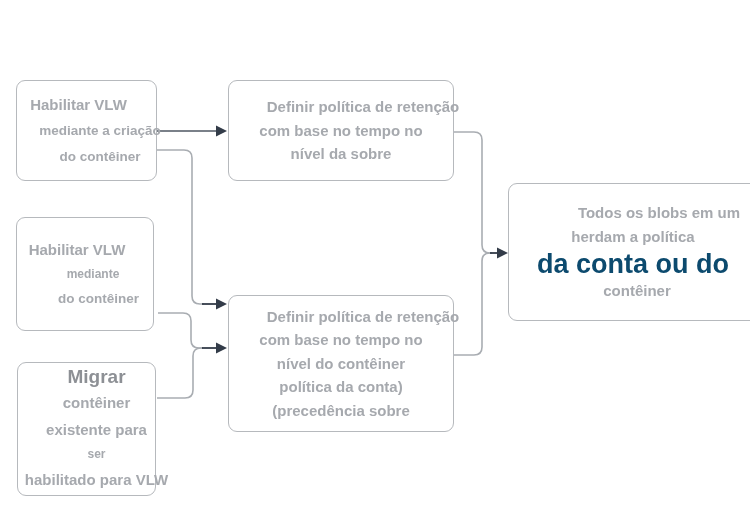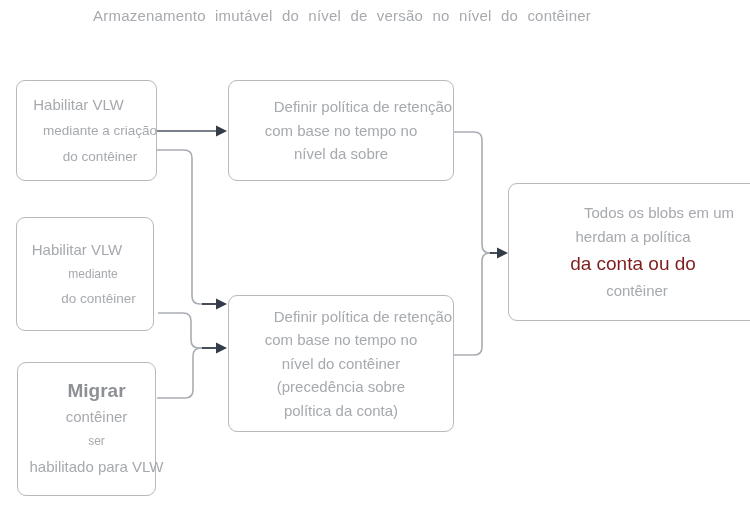--- a/index.html
+++ b/index.html
@@ -10,49 +10,48 @@
   .title{
     position:absolute;left:0;top:7px;width:684px;text-align:center;
     font-size:15px;color:#a7aaaf;word-spacing:5px;letter-spacing:.2px;
   }
   .box{
     position:absolute;box-sizing:border-box;background:#fff;
     border:1.5px solid #b6b9bd;border-radius:9px;
     display:flex;flex-direction:column;justify-content:center;align-items:center;
     text-align:center;color:#a6a9ae;
   }
-  .box span{display:block;white-space:nowrap;}
+  .box span{display:block;white-space:nowrap;font-weight:bold;}
   .b1{left:16px;top:80px;width:141px;height:101px;}
   .b2{left:16px;top:217px;width:138px;height:114px;}
   .b3{left:17px;top:362px;width:139px;height:134px;padding-left:20px;}
   .m1{left:228px;top:80px;width:226px;height:101px;}
   .m2{left:228px;top:295px;width:226px;height:137px;}
   .r1{left:508px;top:183px;width:258px;height:138px;}
   .t15{font-size:15px;line-height:27px;}
   .t13{font-size:13.5px;line-height:26px;margin-left:27px;}
   .t12{font-size:12px;line-height:23px;}
   .t22{font-size:22px;line-height:26px;color:#9b9ea3;}
   .t19b{font-size:19px;line-height:24px;font-weight:bold;color:#8d9095;}
   .tm{font-size:15px;line-height:23.5px;}
   .tr{font-size:15px;line-height:24px;}
-  .t23r{font-size:19px;line-height:30px;color:#7f1d1d;}
+  .t23r{font-size:27px;line-height:30px;color:#0c4a6e;}
   .sx-l8{transform:translateX(-8px);}
   .sx8{transform:translateX(8px);}
   .sx12{transform:translateX(12px);}
   .sx22{transform:translateX(22px);}
   .sx-l12{transform:translateX(-12px);}
   .sx-l4{transform:translateX(-4px);}
   .wires{position:absolute;left:0;top:0;}
 </style>
 </head>
 <body>
 
 <div class="stage">
 
-  <div class="title">Armazenamento imutável do nível de versão no nível do contêiner</div>
 
   <svg class="wires" width="750" height="511" viewBox="0 0 750 511">
 
     <path d="M157,131 H216" fill="none" stroke-width="1.8" stroke="#7a8089"></path>
     <polygon points="227,131 216,125.6 216,136.4" fill="#333c49"></polygon>
 
     <path d="M157,150 H184 Q192,150 192,158 V296 Q192,304 200,304 H204" fill="none" stroke-width="1.6" stroke="#a9adb2"></path>
     <path d="M202,304 H216" fill="none" stroke-width="1.8" stroke="#333c49"></path>
     <polygon points="227,304 216,298.6 216,309.4" fill="#333c49"></polygon>
 
@@ -77,36 +76,37 @@
 
   <div class="box b2">
     <span class="t15 sx-l8">Habilitar VLW</span>
     <span class="t12 sx8">mediante</span>
     <span class="t13">do contêiner</span>
   </div>
 
   <div class="box b3">
     <span class="t19b">Migrar</span>
     <span class="t15">contêiner</span>
+    <span class="t15">existente para</span>
     <span class="t12">ser</span>
     <span class="t15">habilitado para VLW</span>
   </div>
 
   <div class="box m1">
     <span class="tm sx22">Definir política de retenção</span>
     <span class="tm">com base no tempo no</span>
     <span class="tm">nível da sobre</span>
   </div>
 
   <div class="box m2">
     <span class="tm sx22">Definir política de retenção</span>
     <span class="tm">com base no tempo no</span>
     <span class="tm">nível do contêiner</span>
+    <span class="tm">política da conta)</span>
     <span class="tm">(precedência sobre</span>
-    <span class="tm">política da conta)</span>
   </div>
 
   <div class="box r1">
     <span class="tr sx22">Todos os blobs em um</span>
     <span class="tr sx-l4">herdam a política</span>
     <span class="t23r sx-l4">da conta ou do</span>
     <span class="tr">contêiner</span>
   </div>
 
 </div>

